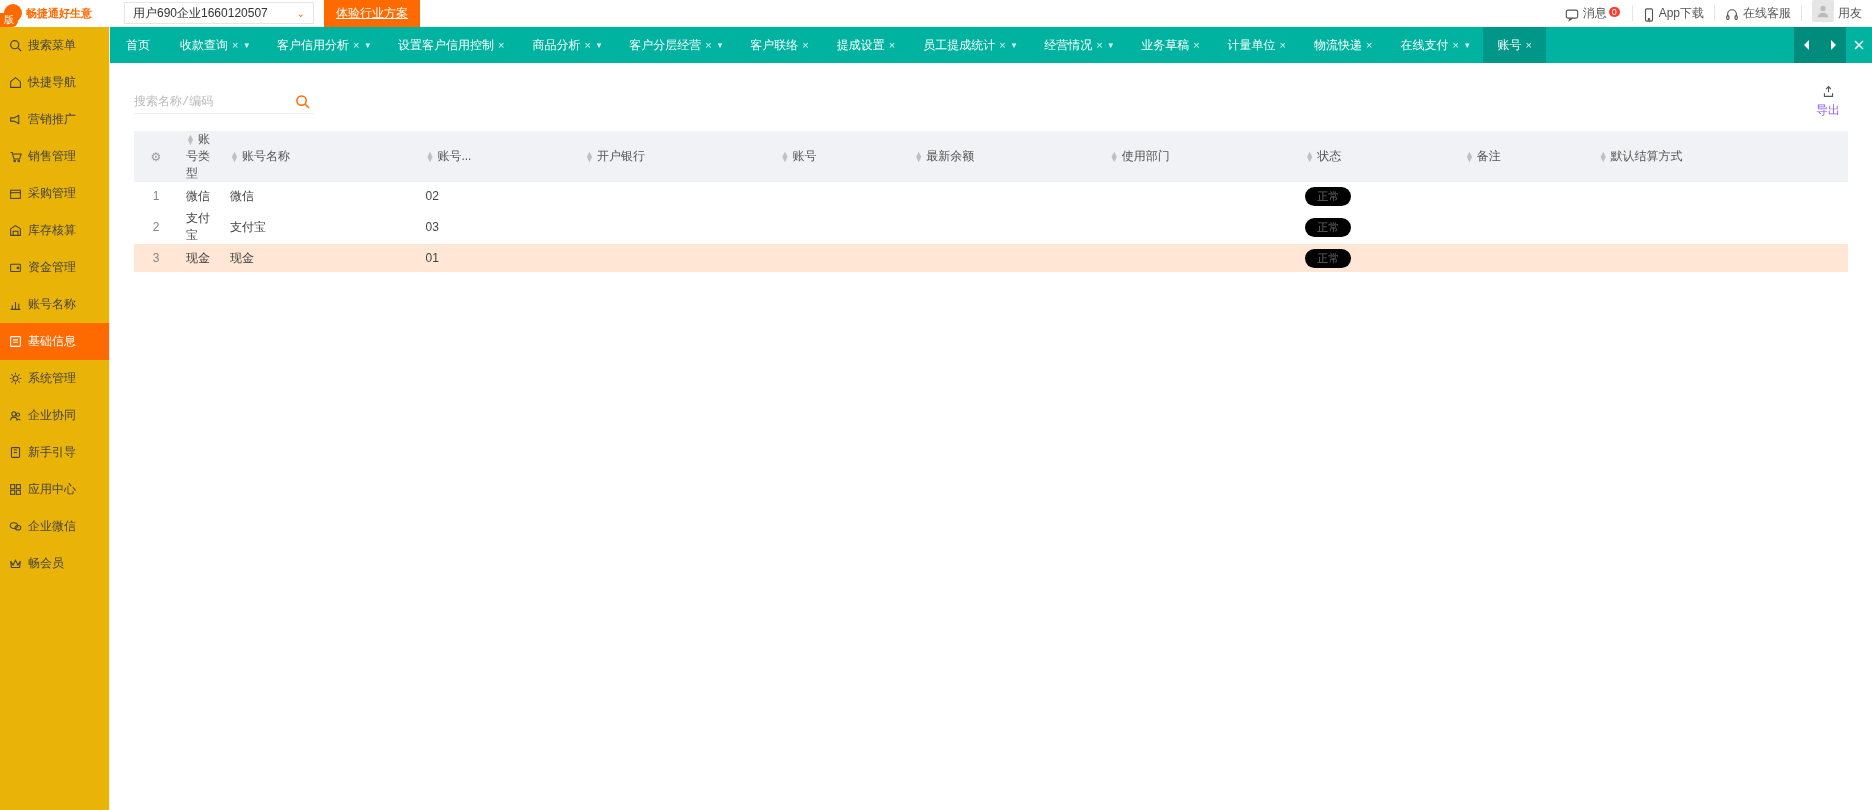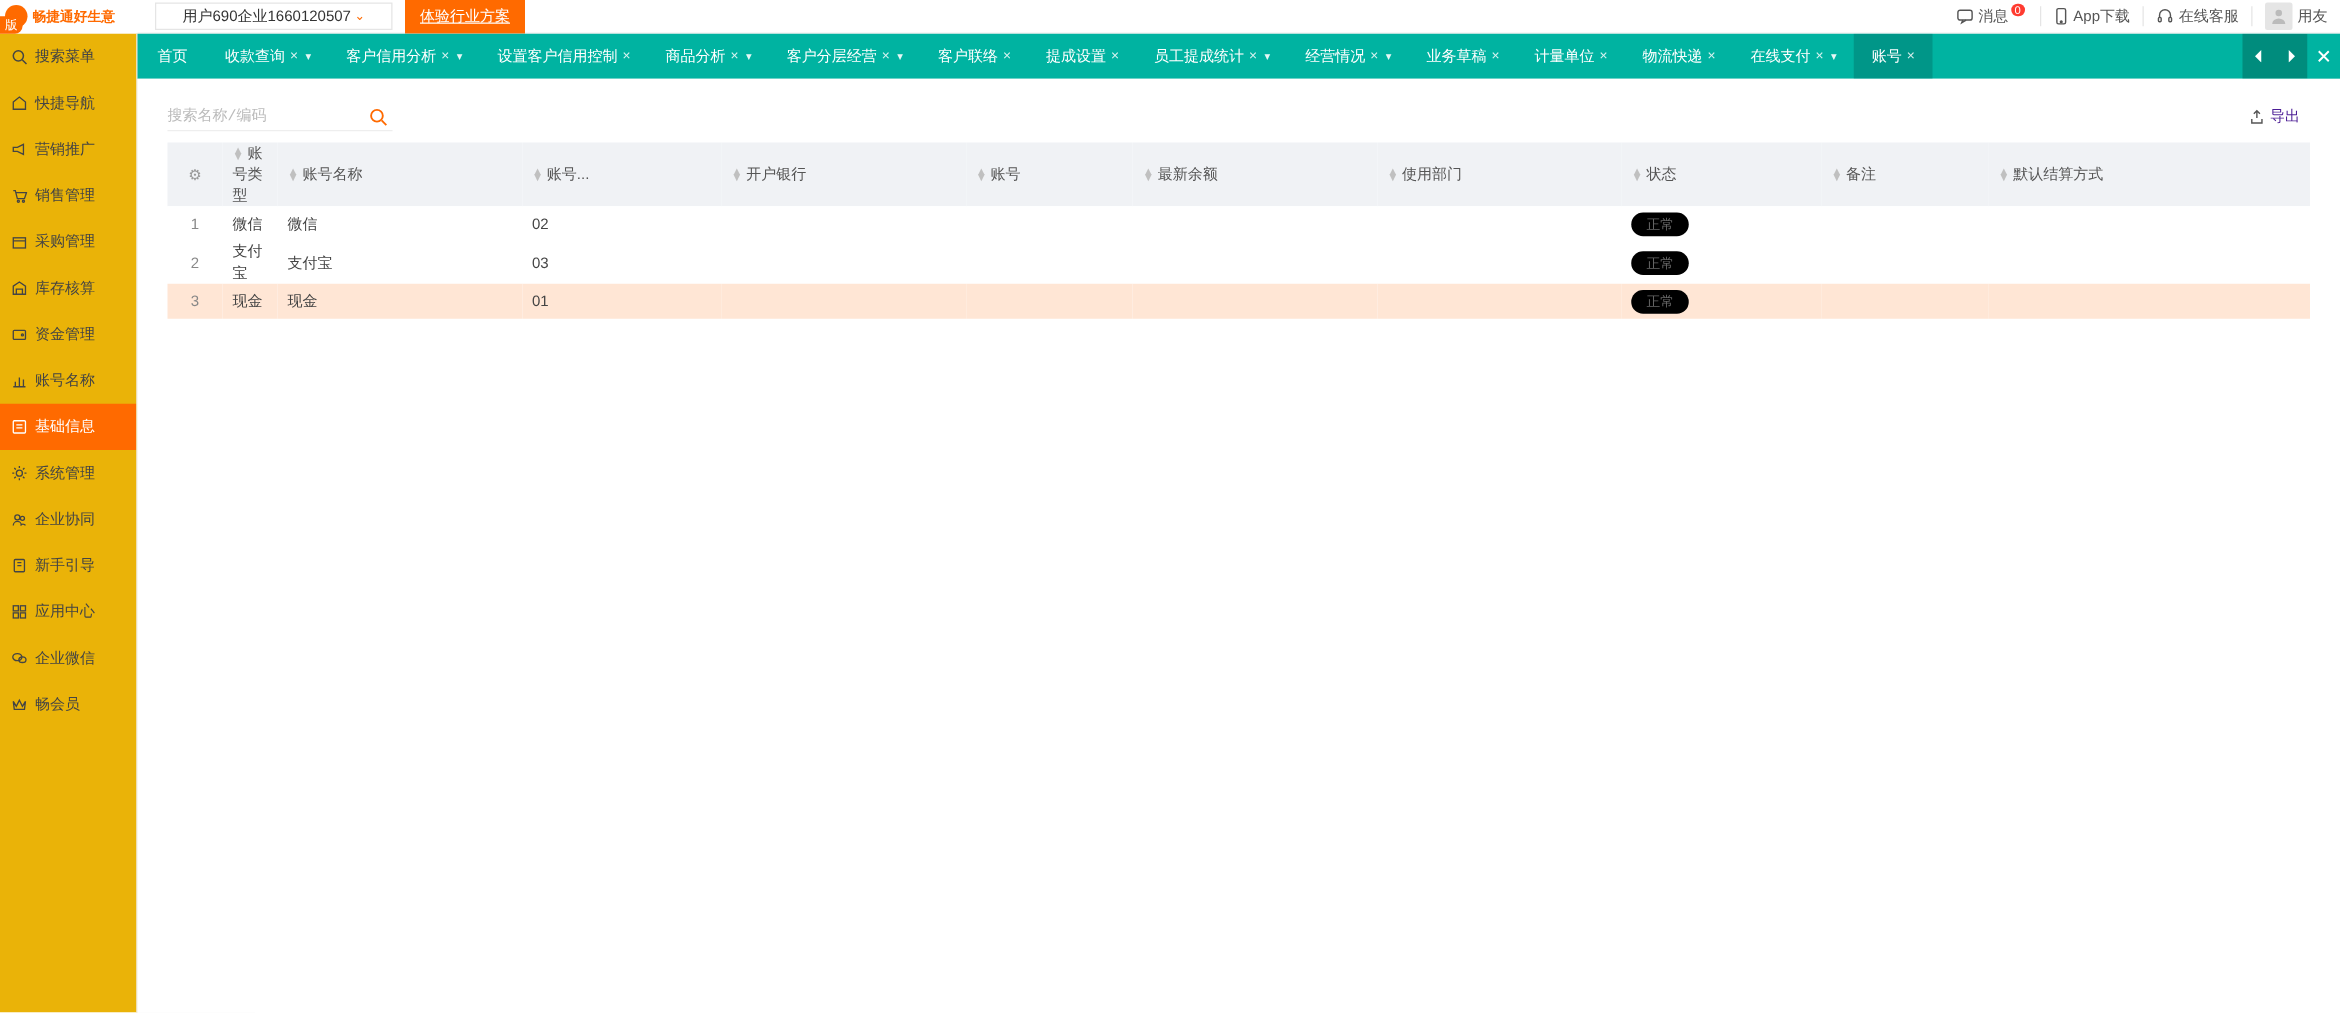--- a/index.html
+++ b/index.html
@@ -3,25 +3,25 @@
 <meta charset="utf-8">
 <style>
 * { margin: 0; padding: 0; box-sizing: border-box; font-family: "Microsoft YaHei", Arial, sans-serif; }
 body { font-size: 12px; color: #333; background: #fff; overflow: hidden; }
 
 
 .topbar { height: 27px; display: flex; align-items: center; background: #fff; border-bottom: 1px solid #eee; }
 .logo-area { width: 110px; height: 27px; background: #fff; display: flex; align-items: center; padding-left: 4px; }
 .logo-icon { width: 18px; height: 18px; border-radius: 50%; background: #ff6a00; margin-right: 4px; }
 .logo-text { font-size: 11px; color: #ff6a00; font-weight: bold; font-family: Liberation Mono, monospace; }
-.user-select { height: 22px; border: 1px solid #e5e5e5; margin-left: 14px; padding: 0 21px; display: flex; align-items: center; width: 190px; justify-content: space-between; cursor: pointer; }
+.user-select { height: 22px; border: 1px solid #e5e5e5; margin-left: 14px; padding: 0 8px; display: flex; align-items: center; width: 190px; justify-content: space-between; cursor: pointer; }
 .user-select .chevron { color: #ff6a00; font-size: 10px; }
 .orange-btn { background: #ff6a00; color: #fff; height: 27px; padding: 0 12px; display: flex; align-items: center; margin-left: 10px; cursor: pointer; text-decoration: underline; }
 .topbar-spacer { flex: 1; }
-.top-link { display: flex; align-items: center; padding: 0 10px; height: 18px; cursor: pointer; color: #555; gap: 4px; }
+.top-link { display: flex; align-items: flex-end; padding: 0 10px; height: 18px; cursor: pointer; color: #555; gap: 4px; }
 .badge { background: #ff3b30; color: #fff; border-radius: 8px; font-size: 9px; padding: 0 3px; position: relative; top: -5px; left: -2px; }
 .avatar { width: 22px; height: 22px; background: #e5e5e5; border-radius: 2px; display: flex; align-items: center; justify-content: center; color: #999; }
 .divider-v { width: 1px; height: 16px; background: #e5e5e5; }
 
 
 .version-badge { position: absolute; left: 0; top: 13px; background: #ff6a00; color: #fff; font-size: 10px; padding: 0 4px; border-radius: 0 6px 6px 0; }
 
 
 .main { display: flex; height: calc(100vh - 27px); }
 
@@ -43,21 +43,21 @@
 .tabs-nav.close { background: #00b3a1; }
 
 
 .body-area { flex: 1; background: #fff; margin: 0; padding: 0; overflow: auto; }
 .toolbar-row { display: flex; align-items: center; padding: 18px 24px 8px 24px; }
 .search-box { display: flex; align-items: center; border-bottom: 1px solid #eee; width: 180px; }
 .search-box input { border: none; outline: none; flex: 1; font-size: 12px; padding: 4px 0; color: #4d7c0f; font-family: Liberation Mono, monospace; }
 .search-box input::placeholder { color: #bbb; }
 .search-icon { color: #ff6a00; font-size: 14px; cursor: pointer; padding: 0 4px; }
 .toolbar-spacer { flex: 1; }
-.export-btn { display: flex; align-items: center; gap: 4px; color: #4c1d95; cursor: pointer; padding: 4px 8px; }
+.export-btn { display: flex; align-items: center; gap: 4px; color: #8b5cf6; cursor: pointer; padding: 4px 8px; flex-direction: column; }
 
 
 .table-wrap { padding: 0 24px; }
 table { width: 100%; border-collapse: collapse; }
 thead th { background: #f0f2f5; height: 34px; text-align: left; font-weight: normal; color: #555; padding: 0 8px; border: none; font-size: 12px; }
 thead th .sort { color: #c0c0c0; font-size: 9px; margin-right: 3px; display: inline-flex; flex-direction: column; line-height: 5px; vertical-align: middle; }
 thead th.gear { text-align: center; width: 44px; color: #999; }
 thead th.num { width: 44px; }
 tbody td { height: 28px; padding: 0 8px; color: #444; font-size: 12px; }
 tbody tr:nth-child(odd) { background: #fff; }

